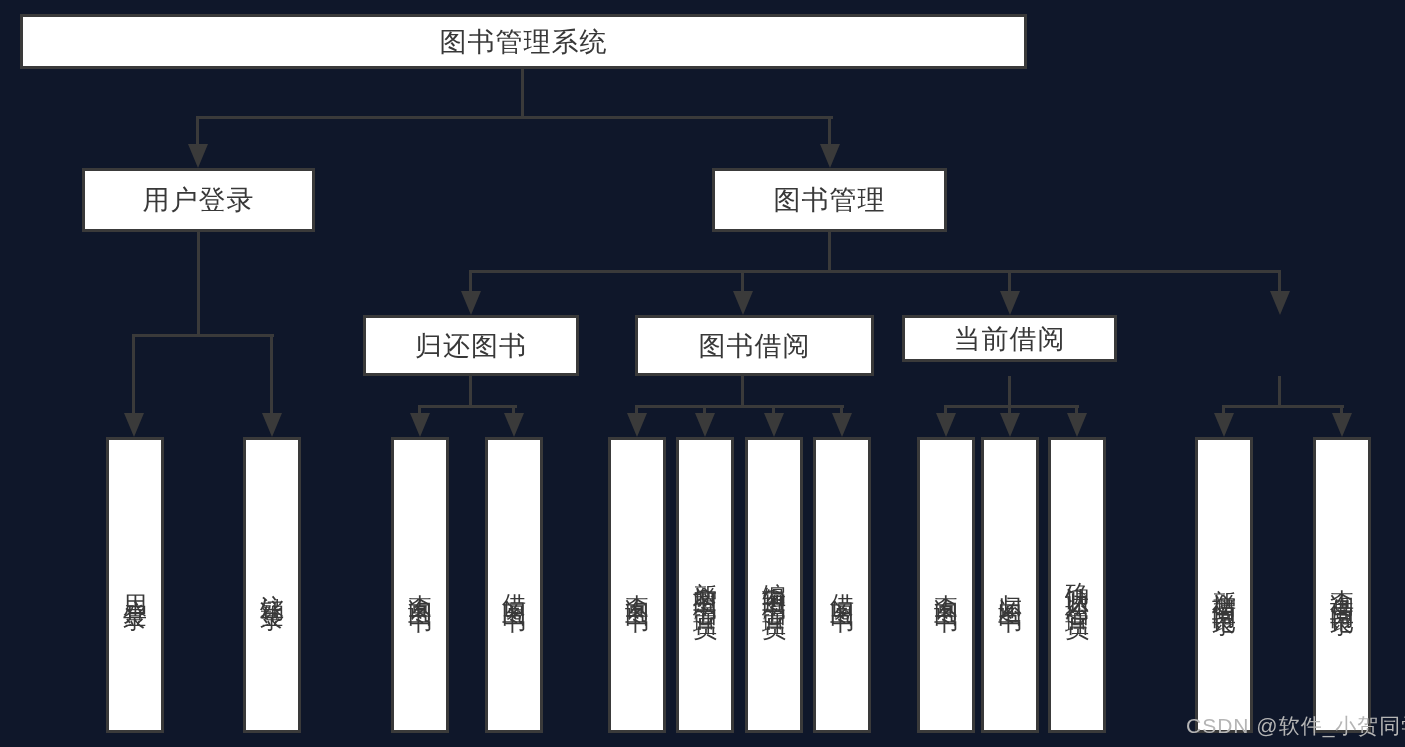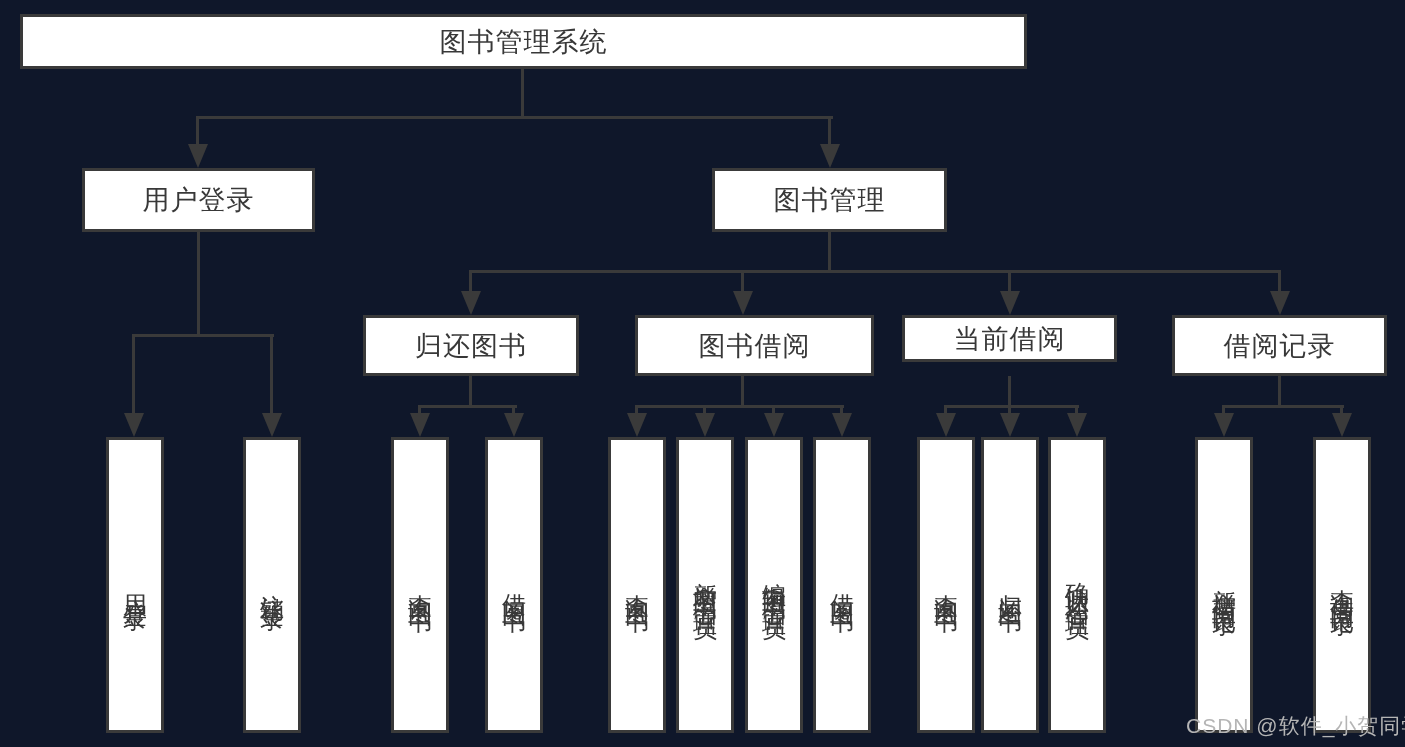--- a/index.html
+++ b/index.html
@@ -48,23 +48,20 @@
   </div>
 
   <div class="box hbox" style="left:363px; top:315px; width:216px; height:61px;">
     <span>归还图书</span>
   </div>
   <div class="box hbox" style="left:635px; top:315px; width:239px; height:61px;">
     <span>图书借阅</span>
   </div>
   <div class="box hbox" style="left:902px; top:315px; width:215px; height:47px;">
     <span>当前借阅</span>
-  </div>
-  <div class="box hbox" style="left:1172px; top:315px; width:215px; height:61px;">
-    <span>借阅记录</span>
   </div>
 
   <div class="box vbox" style="left:106px; top:437px; width:58px; height:296px;">
     <span>用户登录</span>
   </div>
   <div class="box vbox" style="left:243px; top:437px; width:58px; height:296px;">
     <span>注销登录</span>
   </div>
   <div class="box vbox" style="left:391px; top:437px; width:58px; height:296px;">
     <span>查询图书</span>

